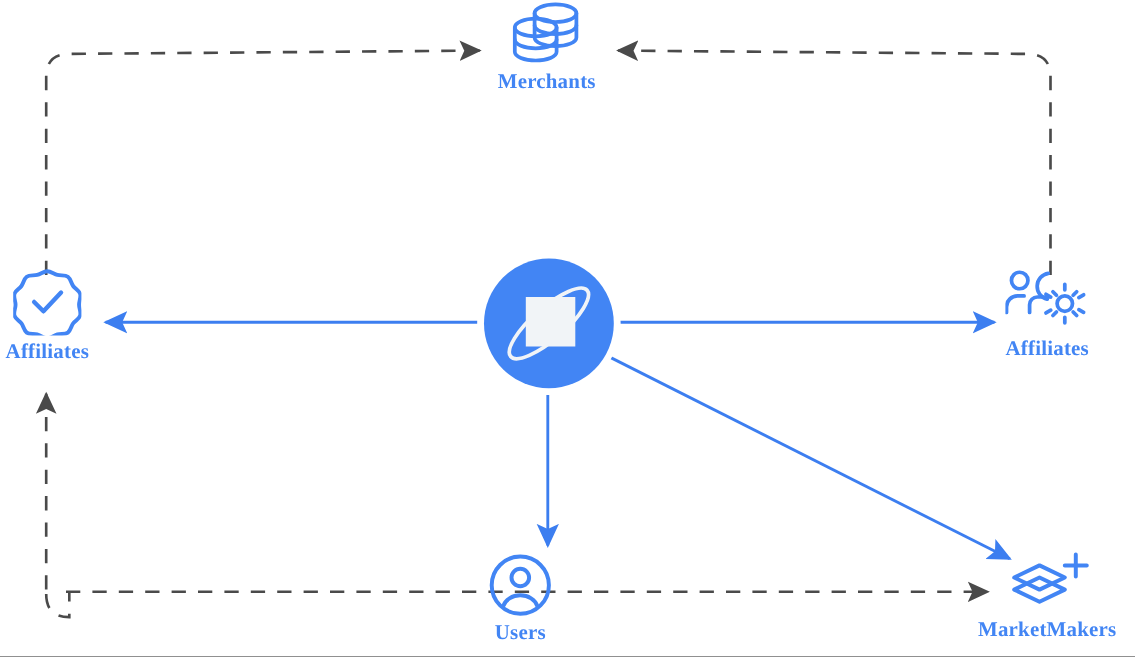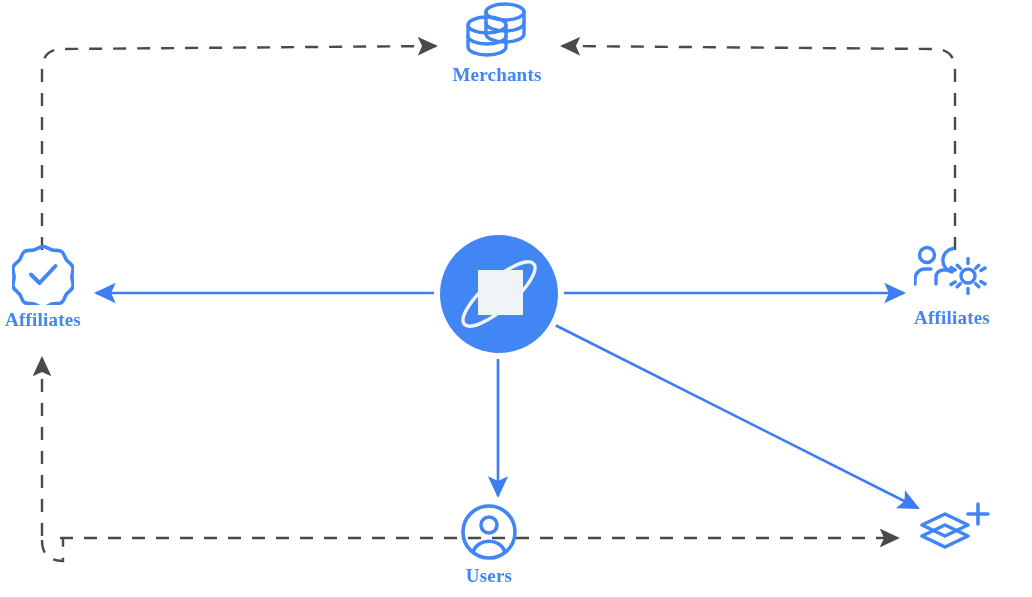--- a/index.html
+++ b/index.html
@@ -41,21 +41,21 @@
     font-size: 19px;
     letter-spacing: 0.2px;
     color: #4285f4;
     white-space: nowrap;
     text-align: center;
   }
   
   #node-merchants { left: 416px; top: 0px;   width: 162px; }
   #node-verifiers { left: -38px; top: 243px; width: 162px; }
   #node-affiliates{ left: 871px; top: 243px; width: 162px; }
-  #node-users     { left: 408px; top: 503px; width: 162px; justify-content: center; }
+  #node-users     { left: 392px; top: 503px; width: 162px; justify-content: center; }
   #node-marketmakers { left: 866px; top: 500px; width: 172px; }
 
   
   #hub {
     position: absolute;
     left: 434px;
     top: 229px;
     width: 130px;
     height: 130px;
   }
@@ -181,15 +181,16 @@
   <div class="node" id="node-marketmakers">
     <span class="icon">
       <svg width="76" height="58" viewBox="0 0 76 58">
         <g fill="none" stroke="#4285f4" stroke-width="3.6" stroke-linejoin="round" stroke-linecap="round">
           <path d="M8,25 L31,14 L54,25 L31,36 Z"></path>
           <path d="M8,36 L31,25 L54,36 L31,47 Z"></path>
           <path d="M64,4 v20 M54,14 h20"></path>
         </g>
       </svg>
     </span>
+    <span class="label">MarketMakers</span>
   </div>
 
 </div>
 
 </body></html>

